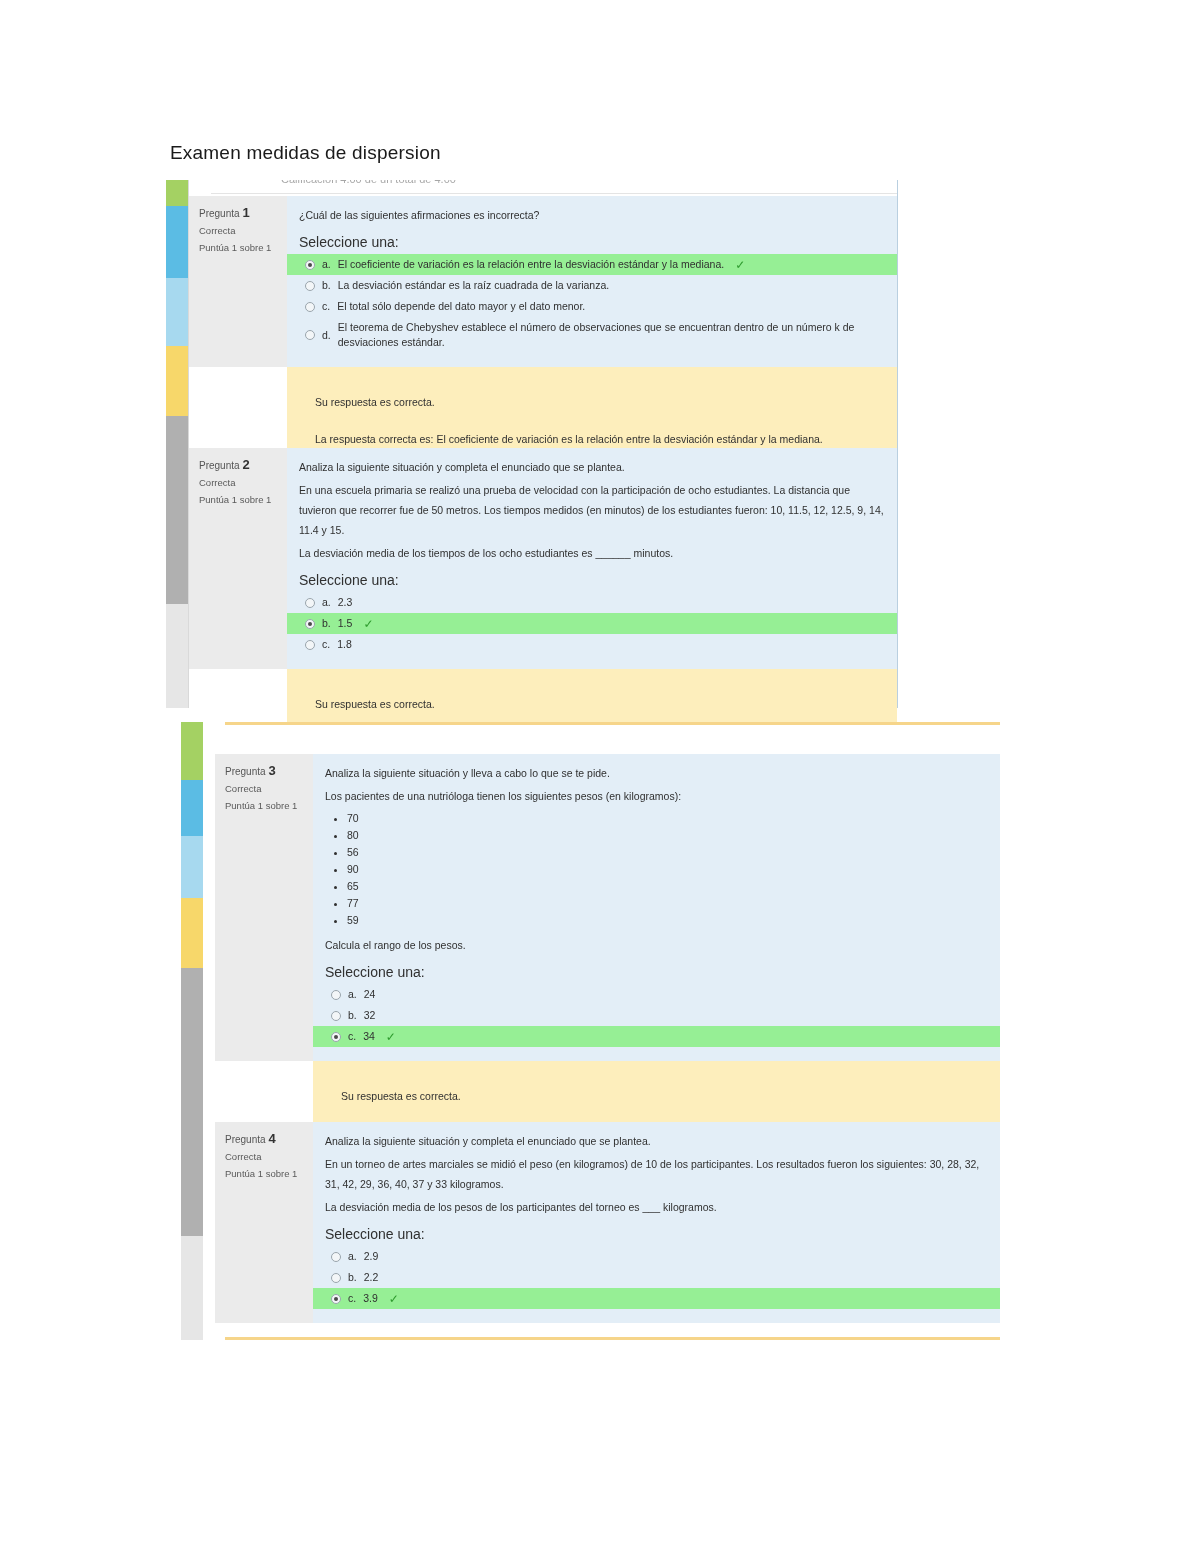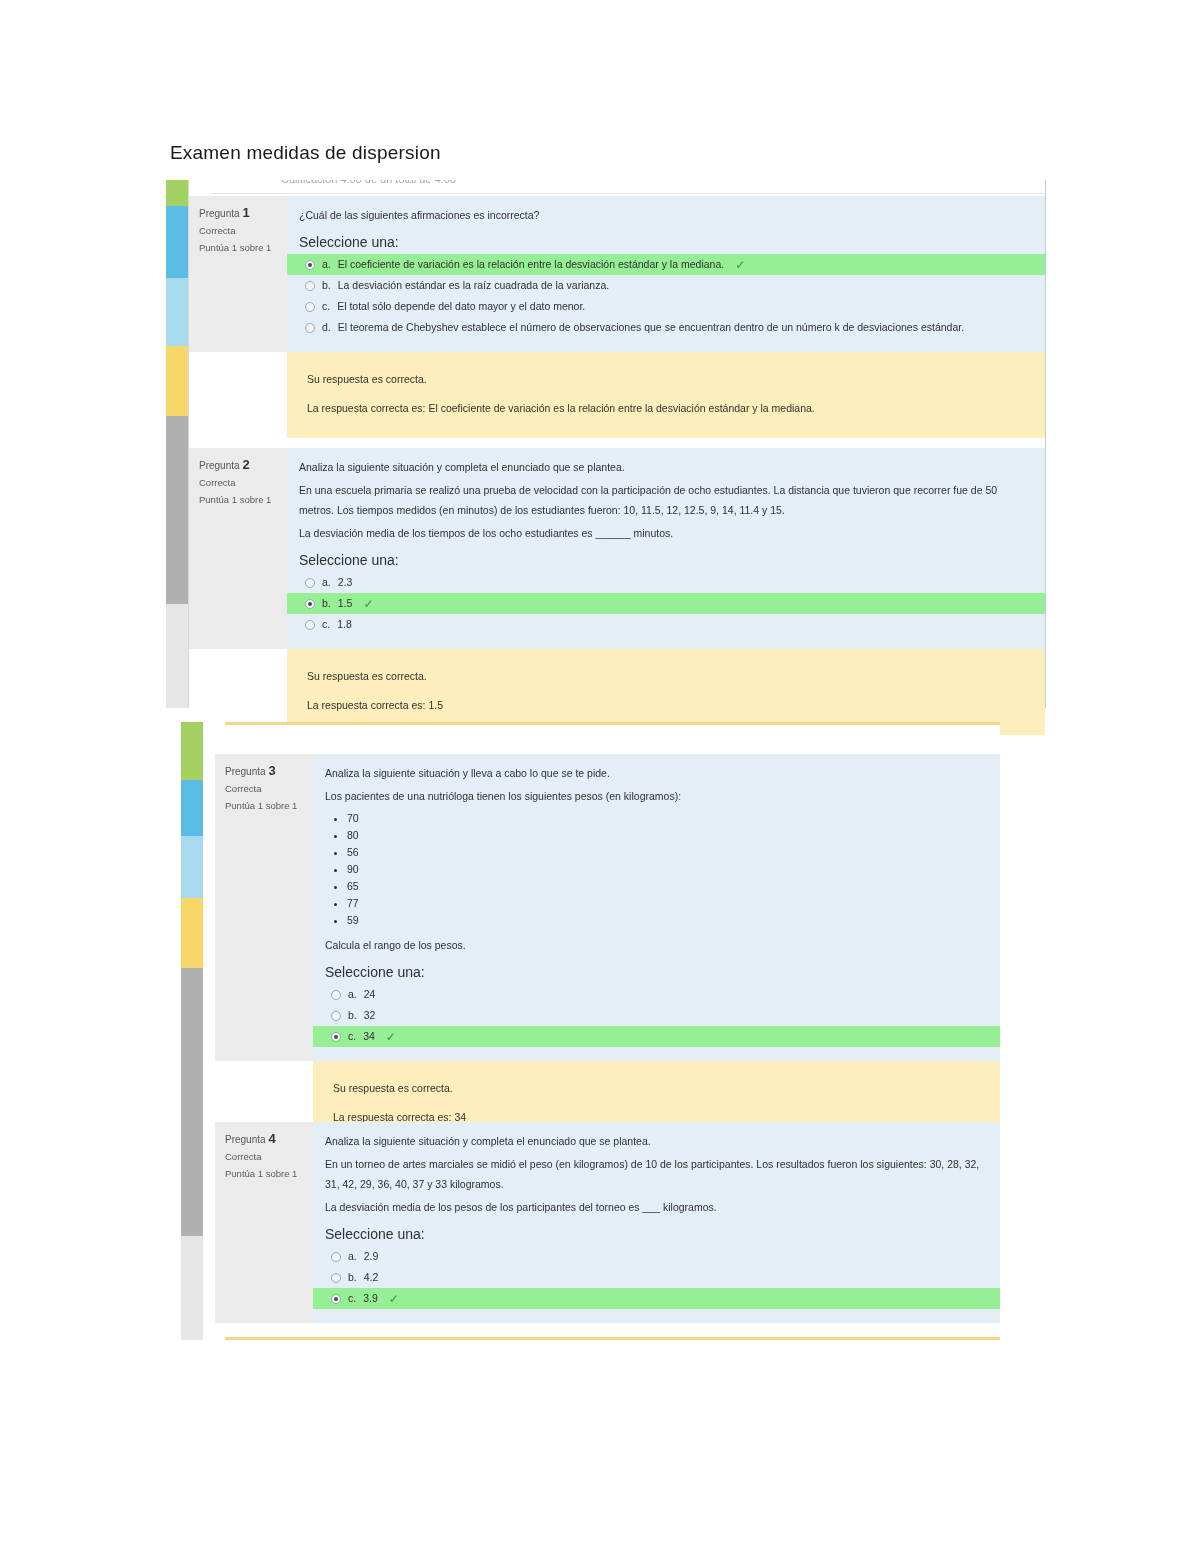--- a/index.html
+++ b/index.html
@@ -19,21 +19,21 @@
     font-size:19px;
     color:#1a1a1a;
     letter-spacing:.2px;
   }
 
   
   .shot {
     position:absolute;
     background:#fff;
   }
-  #shot-1 { left:166px; top:180px; width:880px; height:528px; }
+  #shot-1 { left:166px; top:180px; width:732px; height:528px; }
   #shot-2 { left:181px; top:722px; width:819px; height:618px; }
 
   .colorbar {
     position:absolute;
     left:0; top:0;
     width:22px;
     height:100%;
   }
   .cb-seg { width:100%; }
 
@@ -170,21 +170,21 @@
     margin-left:4px;
   }
 
   .feedback {
     background:#fdeebc;
     padding:9px 12px 11px 12px;
     font-size:10.5px;
     line-height:21px;
     color:#303030;
   }
-  .feedback p { margin:8px; }
+  .feedback p { margin:16px; }
 </style>
 </head>
 <body>
 
 <div class="page-title">Examen medidas de dispersion</div>
 
 <div class="shot" id="shot-1">
 
   <div class="colorbar">
     <div class="cb-seg" style="height:26px;background:#a4d163"></div>
@@ -399,21 +399,21 @@
 
             <div class="ans">
               <span class="radio"></span>
               <span>a.</span>
               <span>2.9</span>
             </div>
 
             <div class="ans">
               <span class="radio"></span>
               <span>b.</span>
-              <span>4.2</span>
+              <span>2.2</span>
             </div>
 
             <div class="ans correct">
               <span class="radio checked"></span>
               <span>c.</span>
               <span>3.9</span>
               <span class="tick">✓</span>
             </div>
 
           </div>

